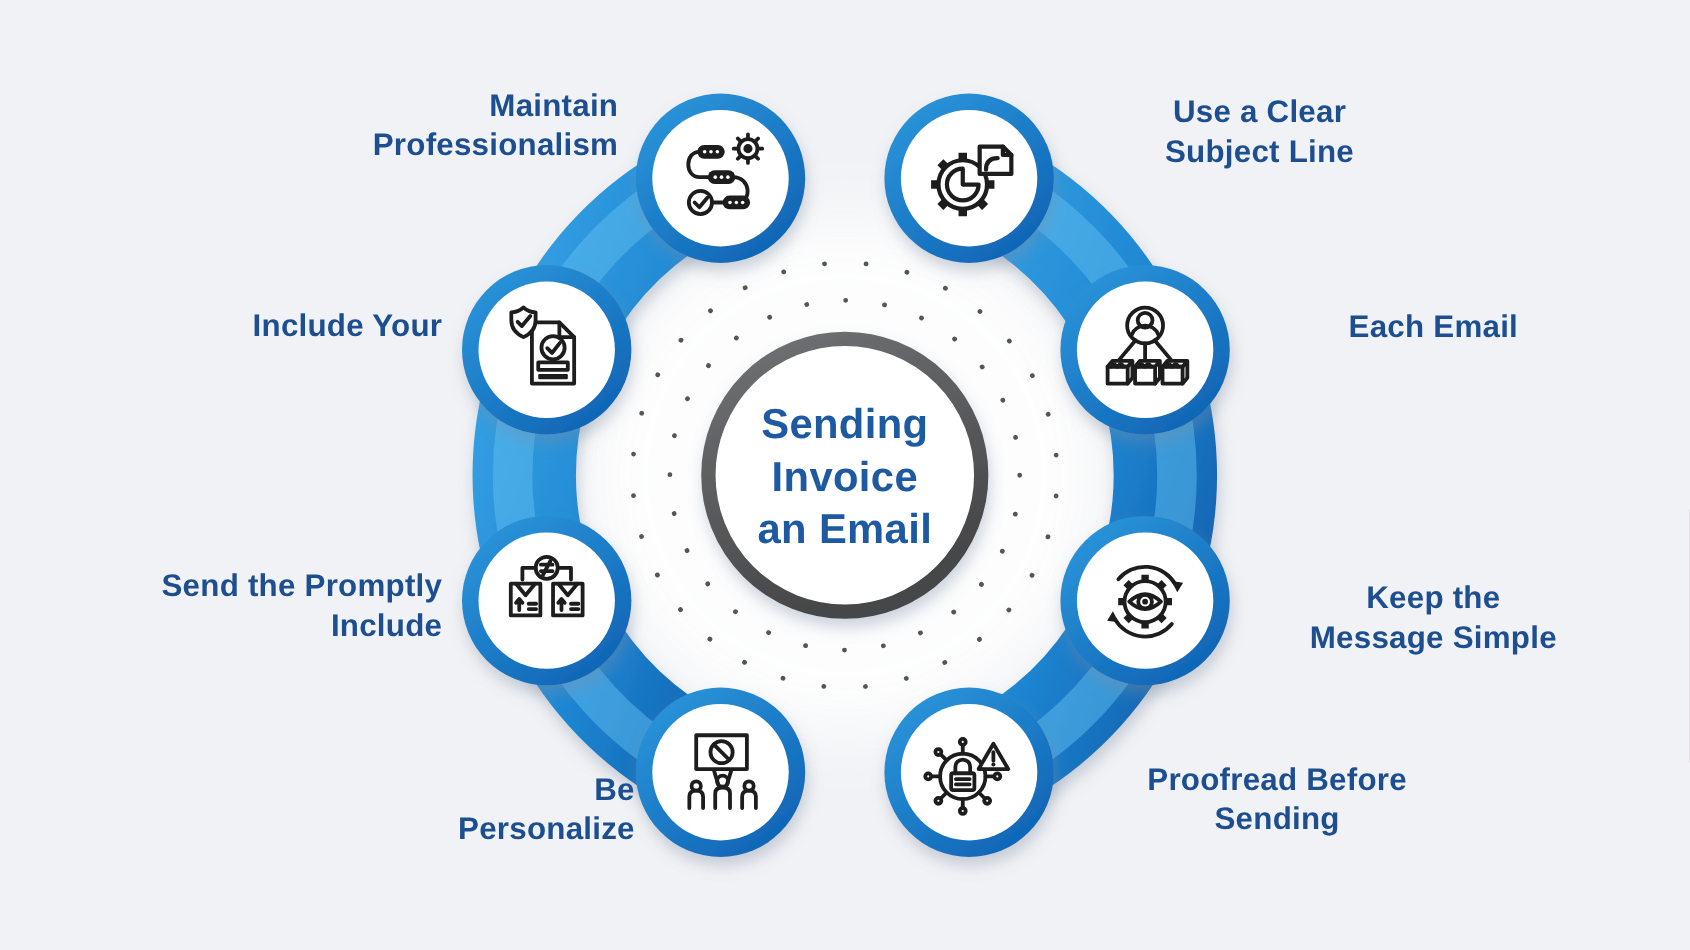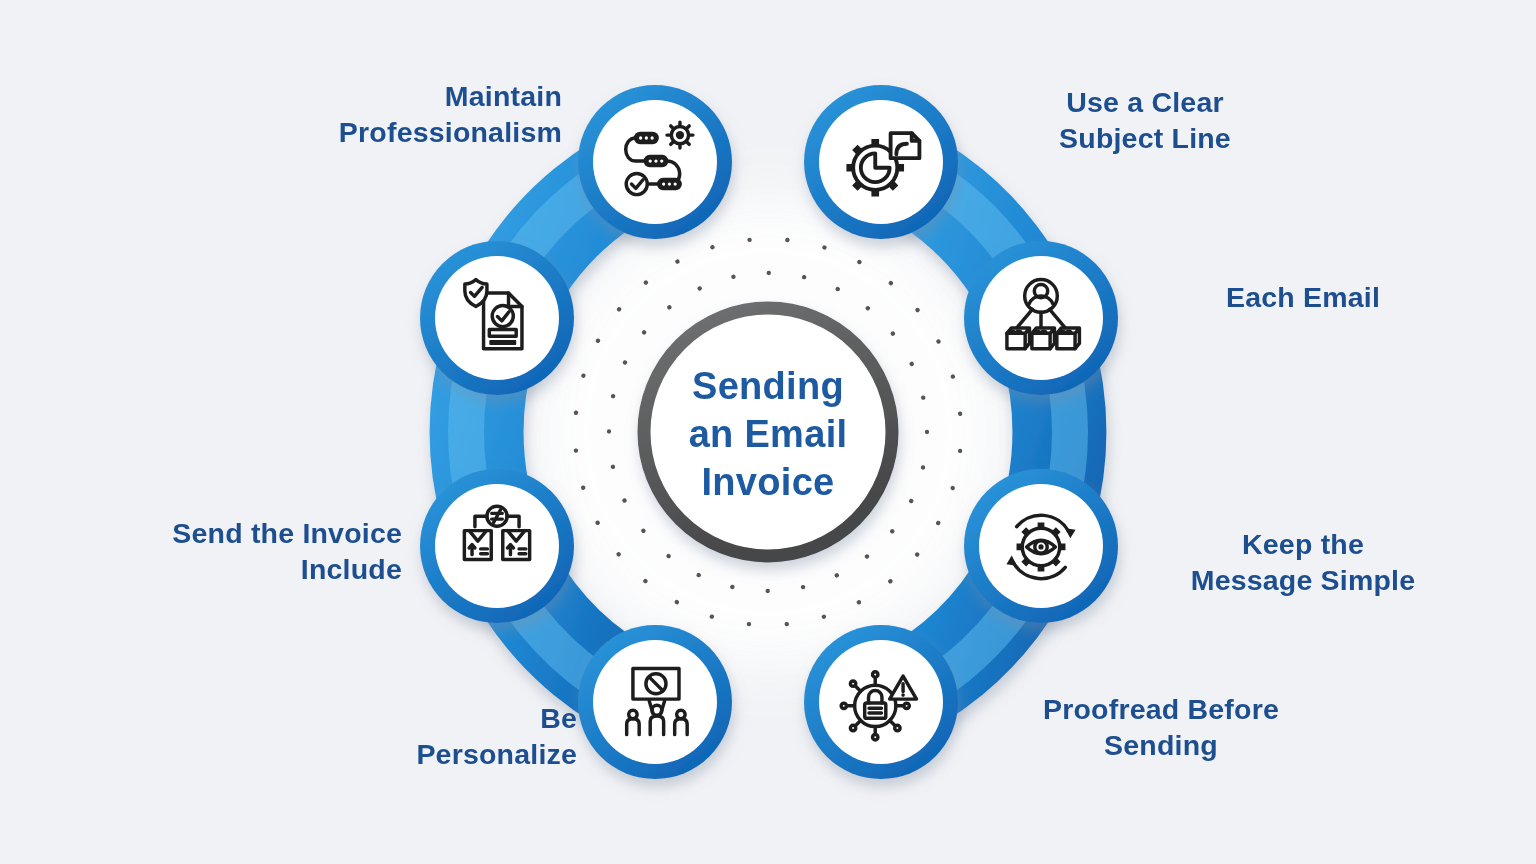--- a/index.html
+++ b/index.html
@@ -285,25 +285,26 @@
   </div>
   <div class="lbl l" style="left:986px;top:691px;">
     <span>Proofread Before</span>
     <span>Sending</span>
   </div>
   <div class="lbl r" style="left:227px;top:700px;">
     <span>Be</span>
     <span>Personalize</span>
   </div>
   <div class="lbl r" style="left:52px;top:515px;">
-    <span>Send the Invoice</span>
+    <span>Send the Promptly</span>
     <span>Include</span>
   </div>
   <div class="lbl r" style="left:52px;top:278px;">
+    <span>Include Your</span>
   </div>
 
   <div class="hub-title">
     <span>Sending</span>
+    <span>Invoice</span>
     <span>an Email</span>
-    <span>Invoice</span>
   </div>
 
 </div>
 
 </body></html>

